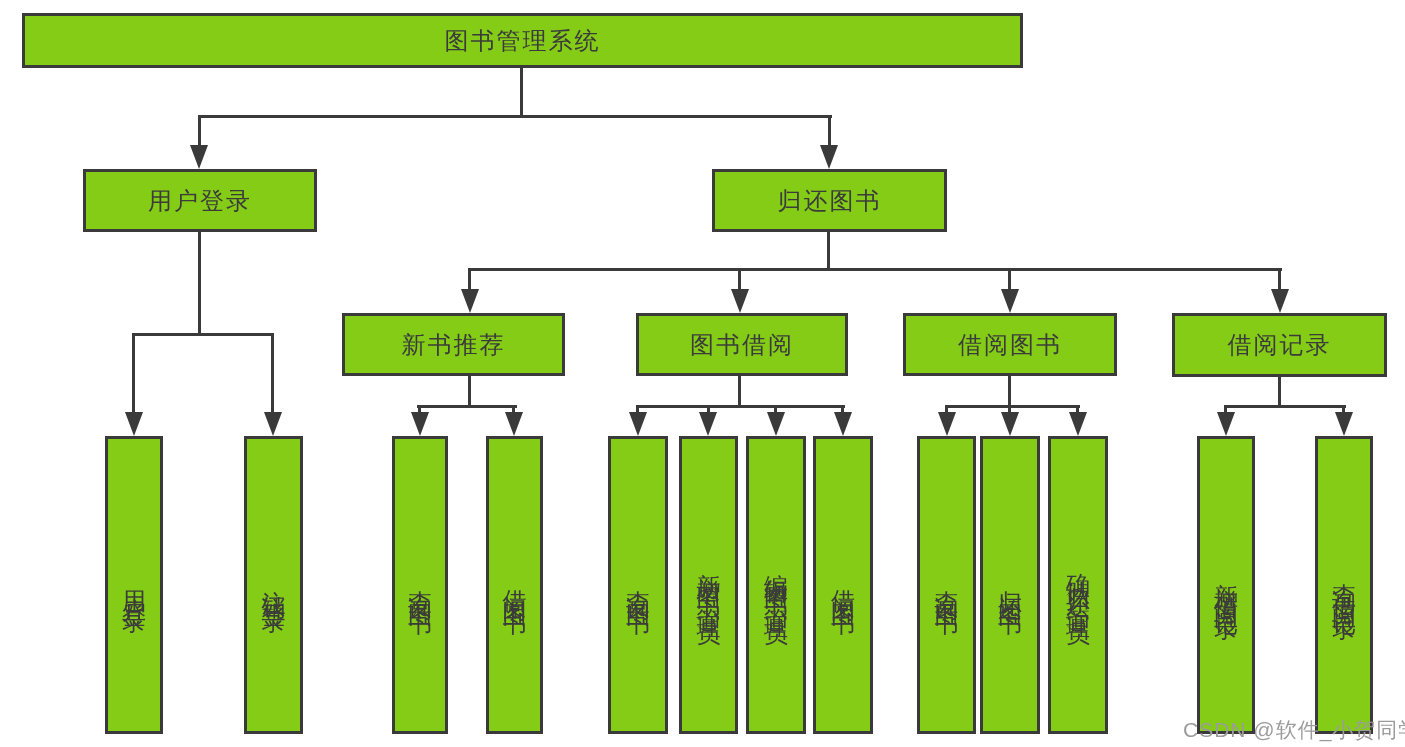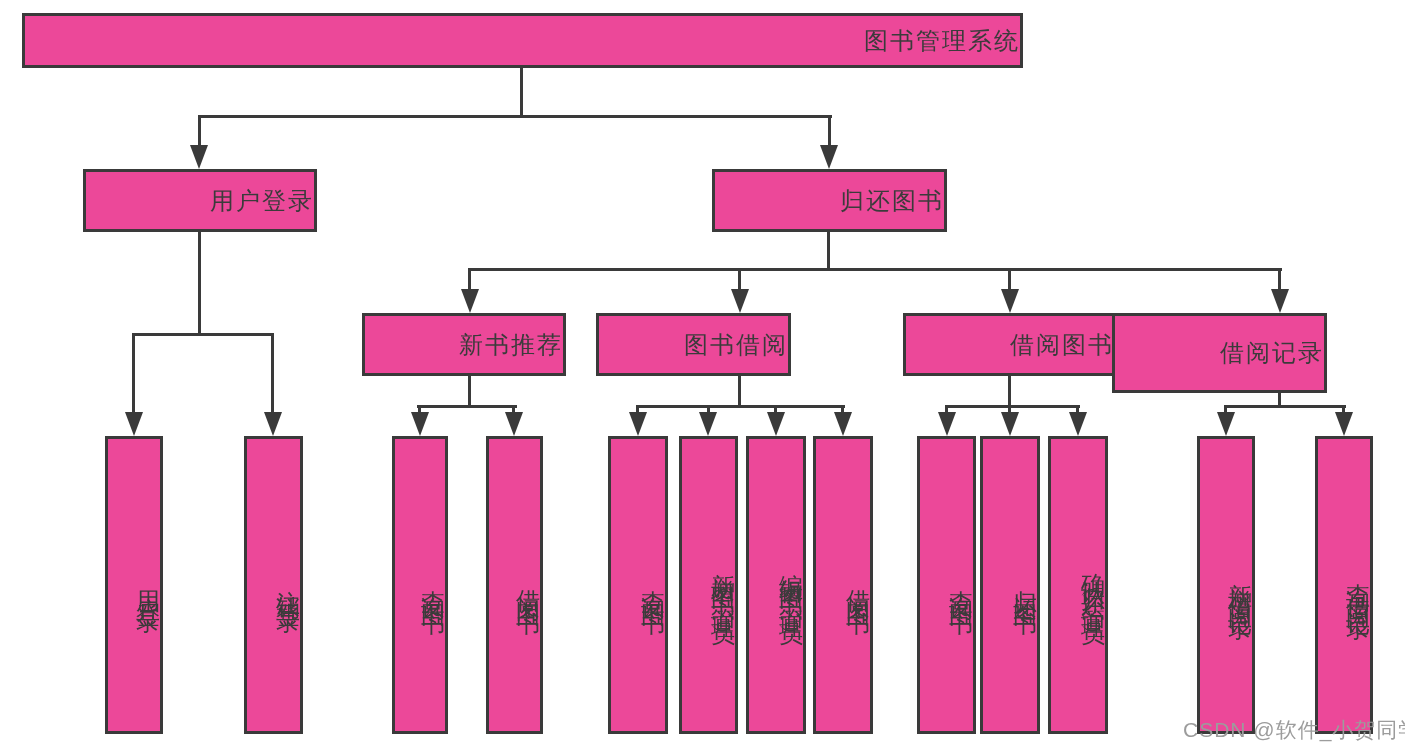--- a/index.html
+++ b/index.html
@@ -2,22 +2,22 @@
 <html><head>
 <meta charset="utf-8">
 <style>
   html,body { margin:0; padding:0; background:#ffffff; }
   .canvas {
     position:relative; width:1405px; height:747px; background:#ffffff;
     font-family:"Liberation Sans", sans-serif; overflow:hidden;
   }
   .node {
     position:absolute; box-sizing:border-box;
-    border:3px solid #3a3a3a; background:#ec4899;
-    display:flex; align-items:center; justify-content:flex-end;
+    border:3px solid #3a3a3a; background:#84cc16;
+    display:flex; align-items:center; justify-content:center;
     color:#3b3b3b; font-size:24px; letter-spacing:2px;
   }
   .leaf .vtext {
     writing-mode:vertical-rl; text-orientation:mixed;
     letter-spacing:7px; font-size:24px; color:#3b3b3b; line-height:1;
   }
   .hline { position:absolute; height:3px; background:#3a3a3a; }
   .vline { position:absolute; width:3px; background:#3a3a3a; }
   .arrow {
     position:absolute; width:0; height:0;
@@ -97,30 +97,30 @@
     <span>图书管理系统</span>
   </div>
 
   <div class="node" style="left:83px;top:169px;width:234px;height:63px">
     <span>用户登录</span>
   </div>
   <div class="node" style="left:712px;top:169px;width:235px;height:63px">
     <span>归还图书</span>
   </div>
 
-  <div class="node" style="left:362px;top:313px;width:204px;height:63px">
+  <div class="node" style="left:342px;top:313px;width:223px;height:63px">
     <span>新书推荐</span>
   </div>
-  <div class="node" style="left:596px;top:313px;width:195px;height:63px">
+  <div class="node" style="left:636px;top:313px;width:212px;height:63px">
     <span>图书借阅</span>
   </div>
   <div class="node" style="left:903px;top:313px;width:214px;height:63px">
     <span>借阅图书</span>
   </div>
-  <div class="node" style="left:1112px;top:313px;width:215px;height:80px">
+  <div class="node" style="left:1172px;top:313px;width:215px;height:64px">
     <span>借阅记录</span>
   </div>
 
   <div class="node leaf" style="left:105px;top:436px;width:58px;height:298px">
     <span class="vtext">用户登录</span>
   </div>
   <div class="node leaf" style="left:244px;top:436px;width:59px;height:298px">
     <span class="vtext">注销登录</span>
   </div>
 

